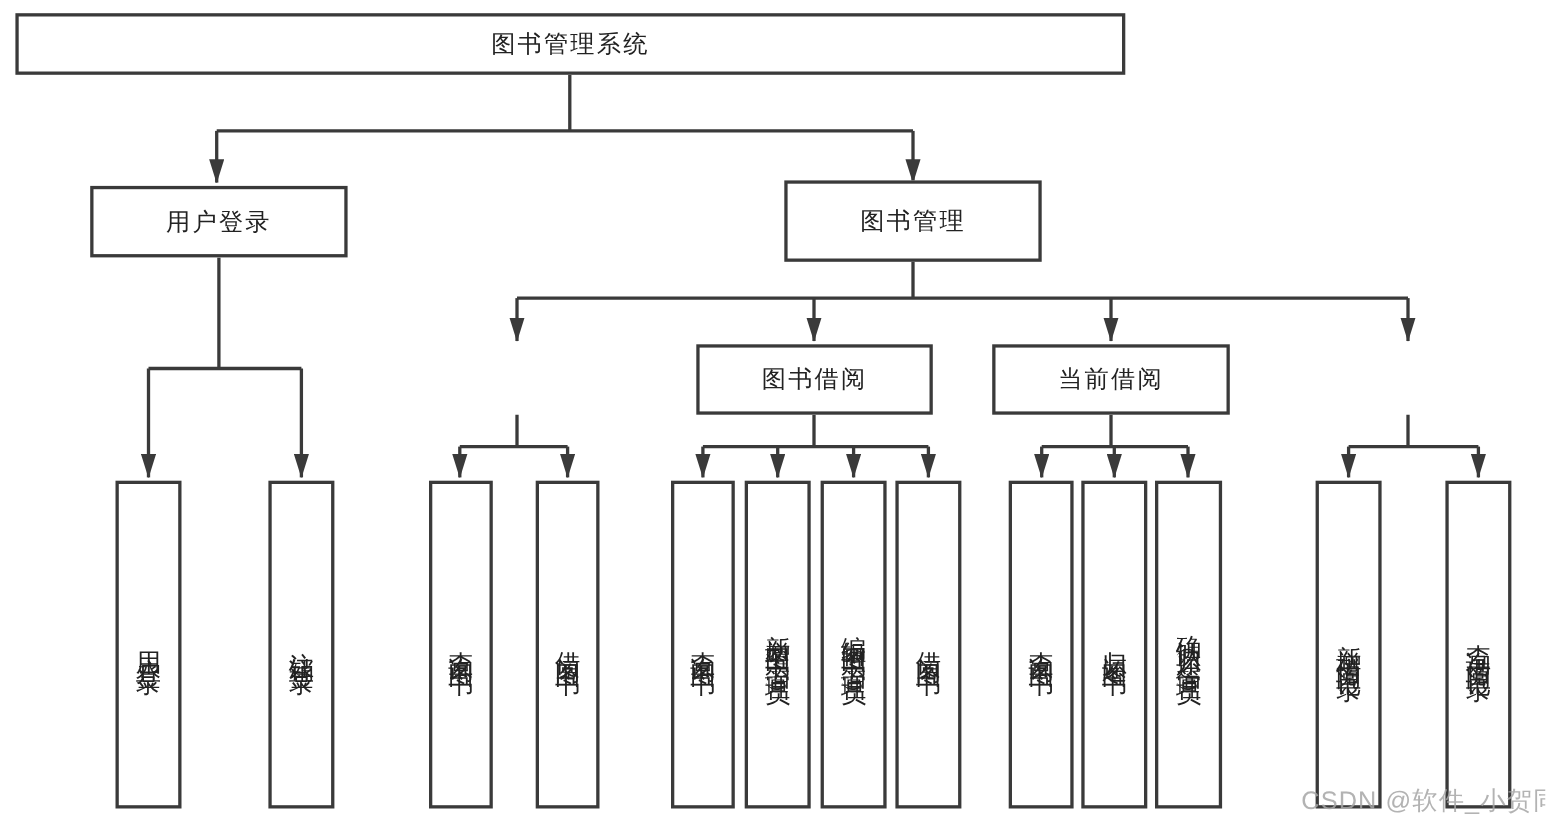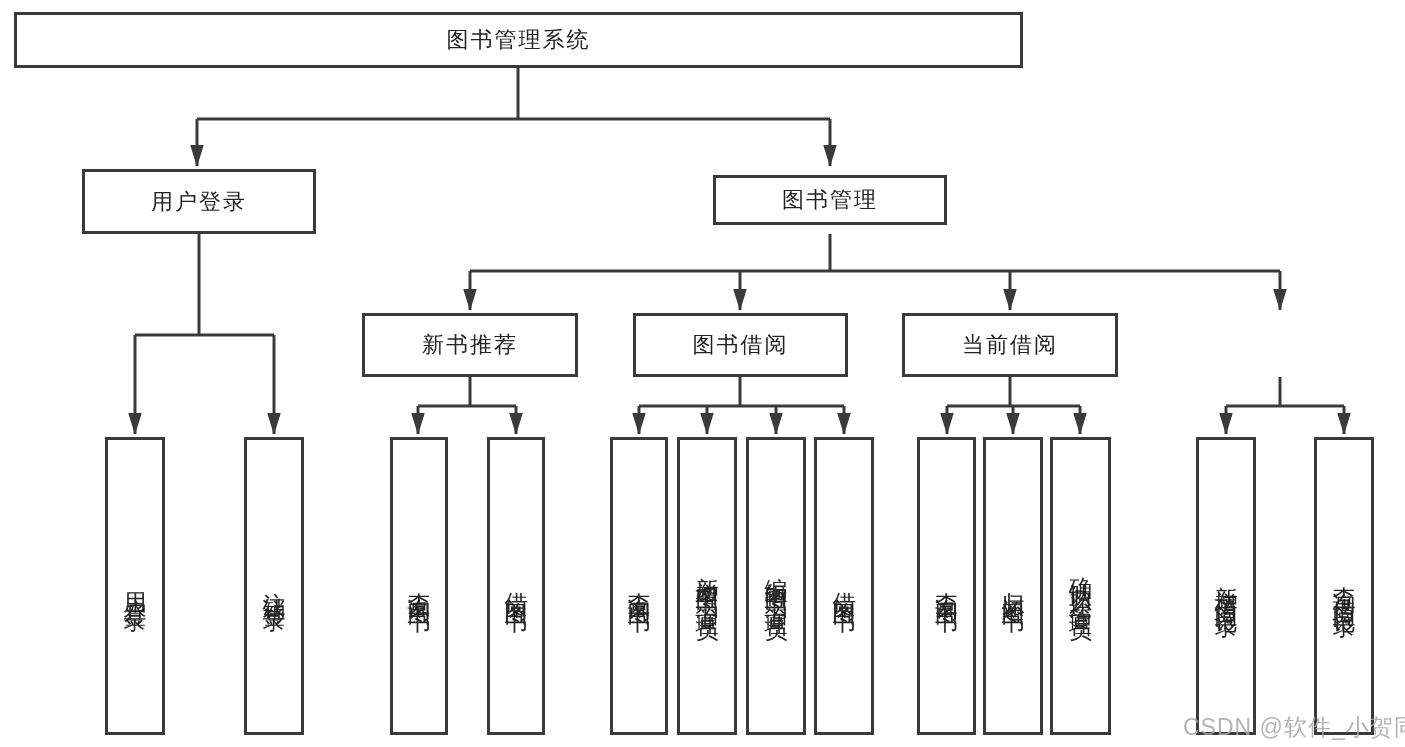--- a/index.html
+++ b/index.html
@@ -81,27 +81,24 @@
     </g>
   </svg>
 
   <div class="box" style="left:14px;top:12px;width:1009px;height:56px">
     <span class="h-label">图书管理系统</span>
   </div>
 
   <div class="box" style="left:82px;top:169px;width:234px;height:65px">
     <span class="h-label">用户登录</span>
   </div>
-  <div class="box" style="left:713px;top:175px;width:234px;height:50px">
+  <div class="box" style="left:713px;top:164px;width:234px;height:74px">
     <span class="h-label">图书管理</span>
   </div>
 
-  <div class="box" style="left:362px;top:313px;width:216px;height:64px">
-    <span class="h-label">新书推荐</span>
-  </div>
   <div class="box" style="left:633px;top:313px;width:215px;height:64px">
     <span class="h-label">图书借阅</span>
   </div>
   <div class="box" style="left:902px;top:313px;width:216px;height:64px">
     <span class="h-label">当前借阅</span>
   </div>
 
   <div class="box v" style="left:105px;top:437px;width:60px;height:298px">
     <span class="v-label">用户登录</span>
   </div>

